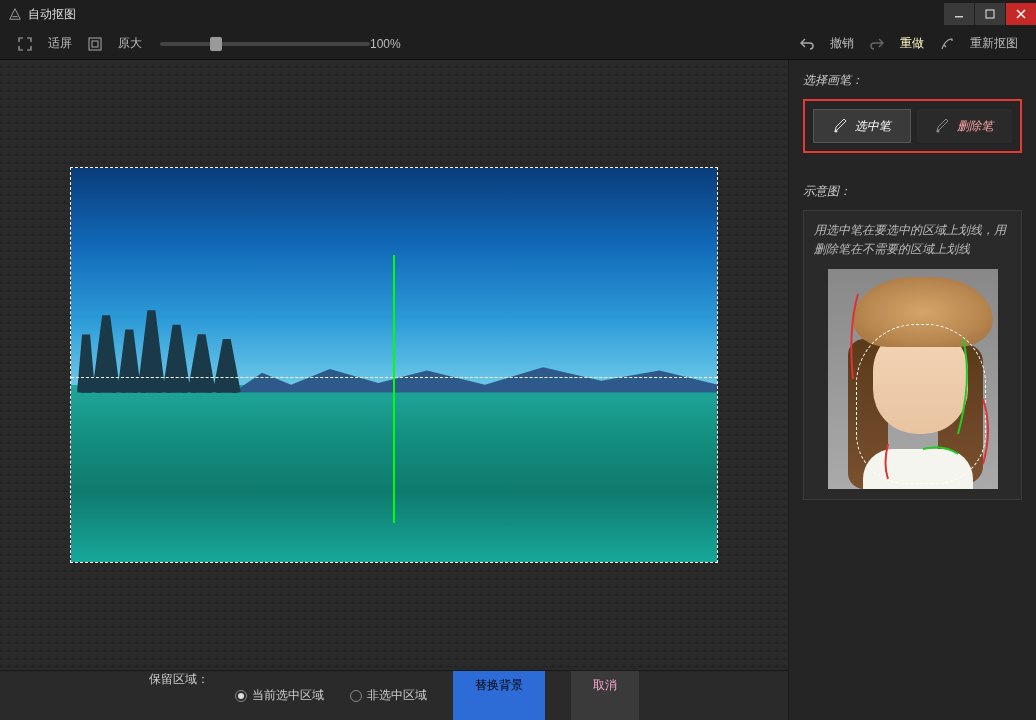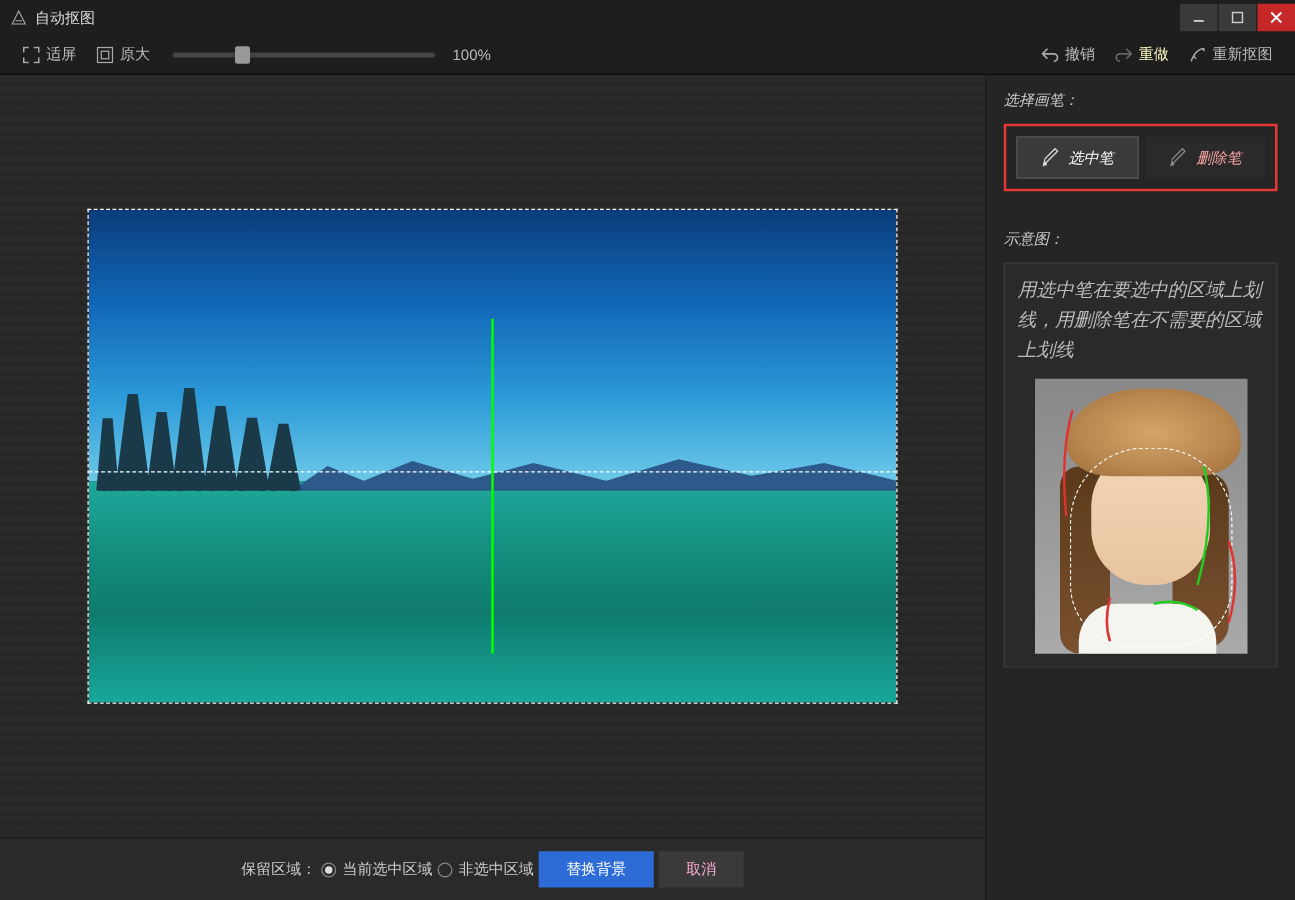--- a/index.html
+++ b/index.html
@@ -36,35 +36,35 @@
   height: 32px;
   background: #1e1e1e;
   display: flex;
   align-items: center;
   padding: 0 10px;
   border-bottom: 1px solid #0d0d0d;
 }
 .tool-btn {
   display: flex; align-items: center;
   padding: 4px 8px; cursor: pointer;
-  color: #bbb; gap: 5px;
+  color: #bbb; gap: 16px;
 }
 .tool-btn svg { width: 14px; height: 14px; }
 .slider-wrap {
   display: flex; align-items: center;
   margin: 0 10px;
 }
 .slider-track {
   width: 210px; height: 4px; background: #444; border-radius: 2px; position: relative;
 }
 .slider-thumb {
   position: absolute; top: -5px; left: 50px;
   width: 12px; height: 14px; background: #999; border-radius: 2px;
 }
-.zoom-pct { margin-left: 14px; color: #bbb; }
+.zoom-pct { margin-left: 0; color: #bbb; }
 .toolbar-spacer { flex: 1; }
 
 .main {
   display: flex;
   height: calc(100% - 60px);
 }
 .canvas-area {
   flex: 1;
   background: #2a2a2a;
   background-image:
@@ -110,41 +110,40 @@
   background:#00ff00;
   transform: translateX(-50%);
 }
 .selection-border {
   position:absolute; left:0; right:0; top:53%; height:2px;
   border-top:1px dashed #fff;
 }
 .bottom-bar {
   height: 50px;
   display: flex;
-  align-items: center;
   justify-content: center;
-  gap: 4px;
+  gap: 26px;
   background: #2a2a2a;
   border-top: 1px solid #1a1a1a;
   padding: 0 30px;
 }
 .retain-label { color:#ccc; }
 .radio-wrap { display:flex; align-items:center; gap:5px; cursor:pointer; }
 .radio {
   width:12px; height:12px; border:1px solid #888; border-radius:50%;
   display:inline-flex; align-items:center; justify-content:center;
 }
 .radio.checked::after {
   content:""; width:6px; height:6px; background:#ddd; border-radius:50%;
 }
 .action-btn {
   padding: 6px 22px; cursor:pointer;
   color:#f9a8d4; font-size:12px;
 }
-.action-btn.primary { background:#2d6cd6; color:#ffffff; }
+.action-btn.primary { background:#2d6cd6; color:#000000; }
 .action-btn.secondary { background:#3a3a3a; }
 
 .side-panel {
   width: 248px;
   background: #252525;
   border-left:1px solid #1a1a1a;
   padding: 12px 14px;
   color:#ccc;
   font-style:italic;
 }
@@ -165,21 +164,21 @@
 }
 .brush-btn.active { background:#3a3a3a; color:#fff; border:1px solid #555; }
 .brush-btn.inactive { background:#2a2a2a; color:#fca5a5; }
 .brush-btn svg { width:16px; height:16px; }
 
 .example-box {
   border:1px solid #3a3a3a;
   background:#2a2a2a;
   padding:10px;
 }
-.example-text { font-size:15px; color:#bbb; line-height:1.6; margin-bottom:10px; }
+.example-text { font-size:12px; color:#bbb; line-height:1.6; margin-bottom:10px; }
 .example-img {
   width:170px; height:220px; margin:0 auto;
   position:relative;
   background: linear-gradient(to bottom, #888 0%, #aaa 100%);
   overflow:hidden;
 }
 .hat {
   position:absolute; top:8px; left:25px; width:140px; height:70px;
   background: radial-gradient(ellipse at center, #d4a56a 0%, #b8864f 60%, #9c6e3a 100%);
   border-radius: 70px 70px 40px 40px / 50px 50px 30px 30px;

